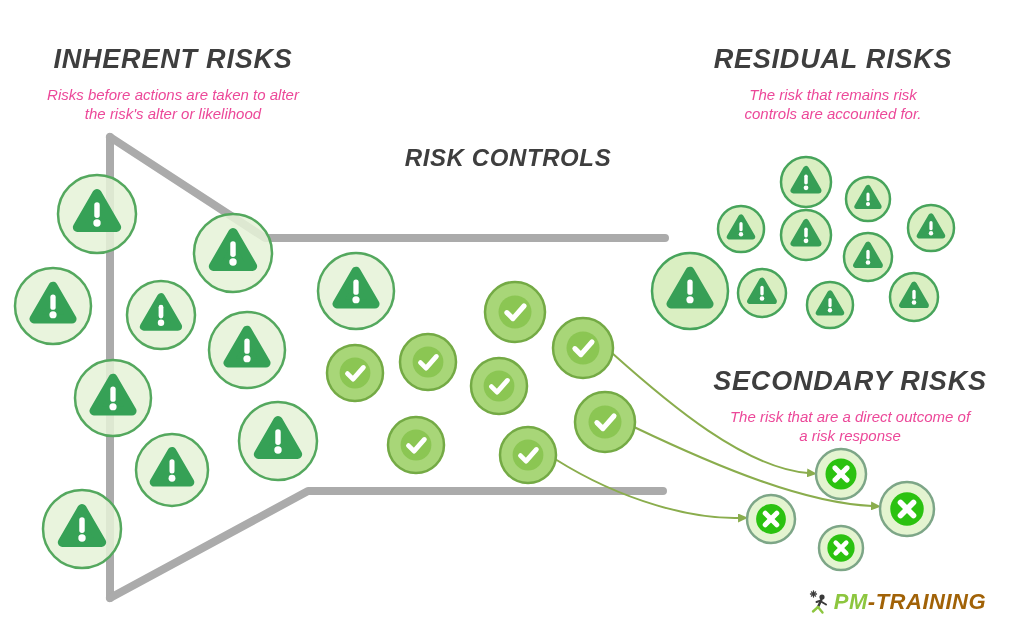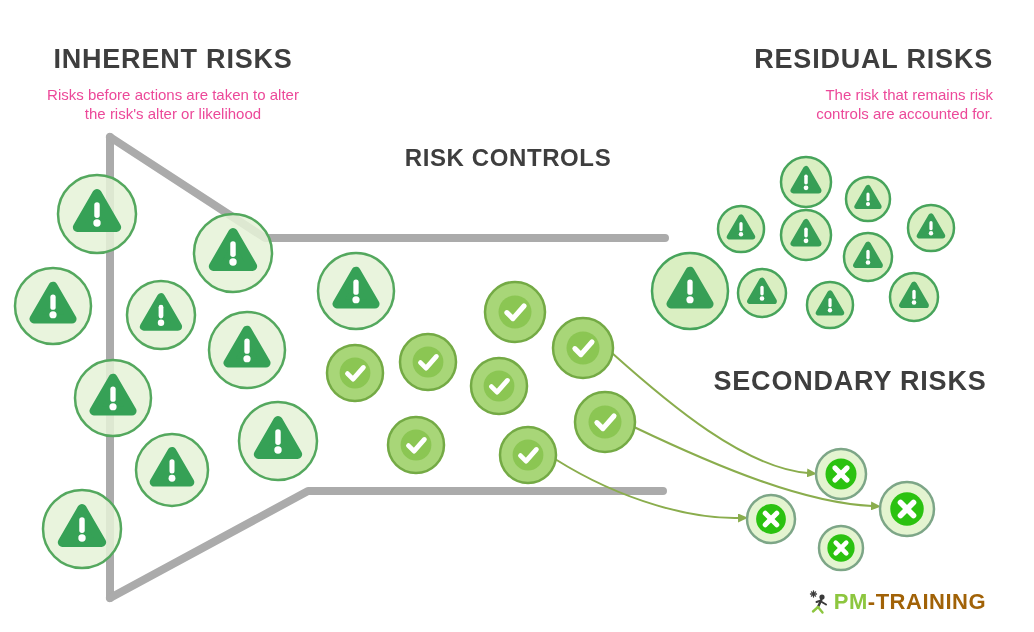--- a/index.html
+++ b/index.html
@@ -1,18 +1,19 @@
 <!DOCTYPE html>
 <html><head>
 <meta charset="utf-8">
 <style>
   html,body{margin:0;padding:0;background:#ffffff;}
   #stage{
     position:relative;width:1034px;height:632px;background:#ffffff;overflow:hidden;
     font-family:"Liberation Sans", sans-serif;
+    font-style:italic;
   }
   #diagram-svg{position:absolute;left:0;top:0;width:1034px;height:632px;}
   .title-block{position:absolute;text-align:center;color:#3e3e3e;}
   .title-block h2{
     margin:0 0 10px 0;font-size:27px;font-weight:700;letter-spacing:0.8px;color:#3e3e3e;
   }
   .title-block.small h2{font-size:24px;letter-spacing:0.6px;}
   .title-block .sub{font-size:15px;line-height:19px;color:#ec4899;font-weight:400;}
   #logo{
     position:absolute;right:48px;top:588px;display:flex;align-items:center;
@@ -242,30 +243,34 @@
     <div class="sub">
       <span>Risks before actions are taken to alter</span><br>
       <span>the risk's alter or likelihood</span>
     </div>
   </div>
 
   <div class="title-block small" style="left:358px;top:144px;width:300px;">
     <h2>RISK CONTROLS</h2>
   </div>
 
-  <div class="title-block" style="left:673px;top:44px;width:320px;text-align:right;">
+  <div class="title-block" style="left:673px;top:44px;width:320px;">
     <h2>RESIDUAL RISKS</h2>
     <div class="sub">
       <span>The risk that remains risk</span><br>
       <span>controls are accounted for.</span>
     </div>
   </div>
 
   <div class="title-block" style="left:688px;top:366px;width:324px;">
     <h2>SECONDARY RISKS</h2>
+    <div class="sub">
+      <span>The risk that are a direct outcome of</span><br>
+      <span>a risk response</span>
+    </div>
   </div>
 
   <div id="logo">
     <svg width="24" height="28" viewBox="0 0 24 28">
       <g stroke="#3a3a3a" stroke-width="1.3" stroke-linecap="round">
         <line x1="2.5" y1="6" x2="8.5" y2="6"></line>
         <line x1="5.5" y1="3" x2="5.5" y2="9"></line>
         <line x1="3.4" y1="3.9" x2="7.6" y2="8.1"></line>
         <line x1="3.4" y1="8.1" x2="7.6" y2="3.9"></line>
       </g>

